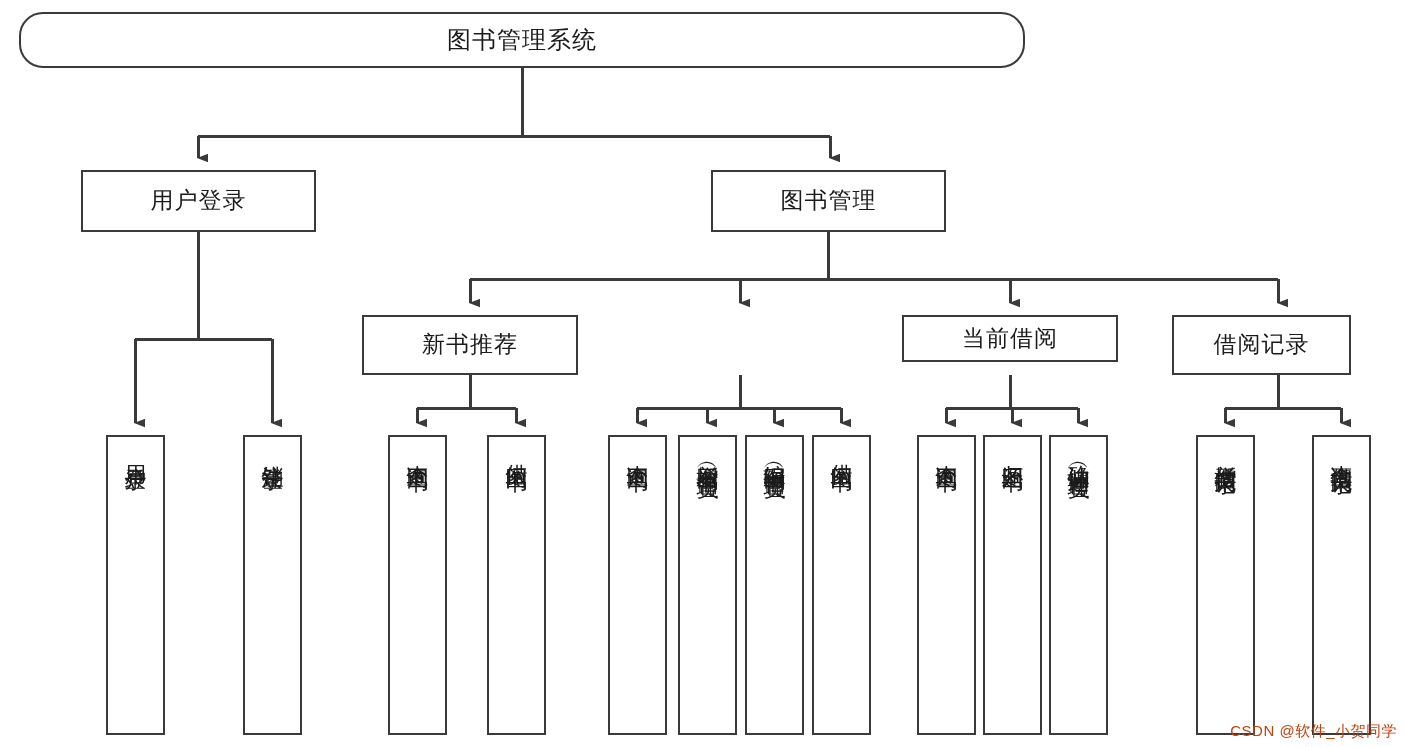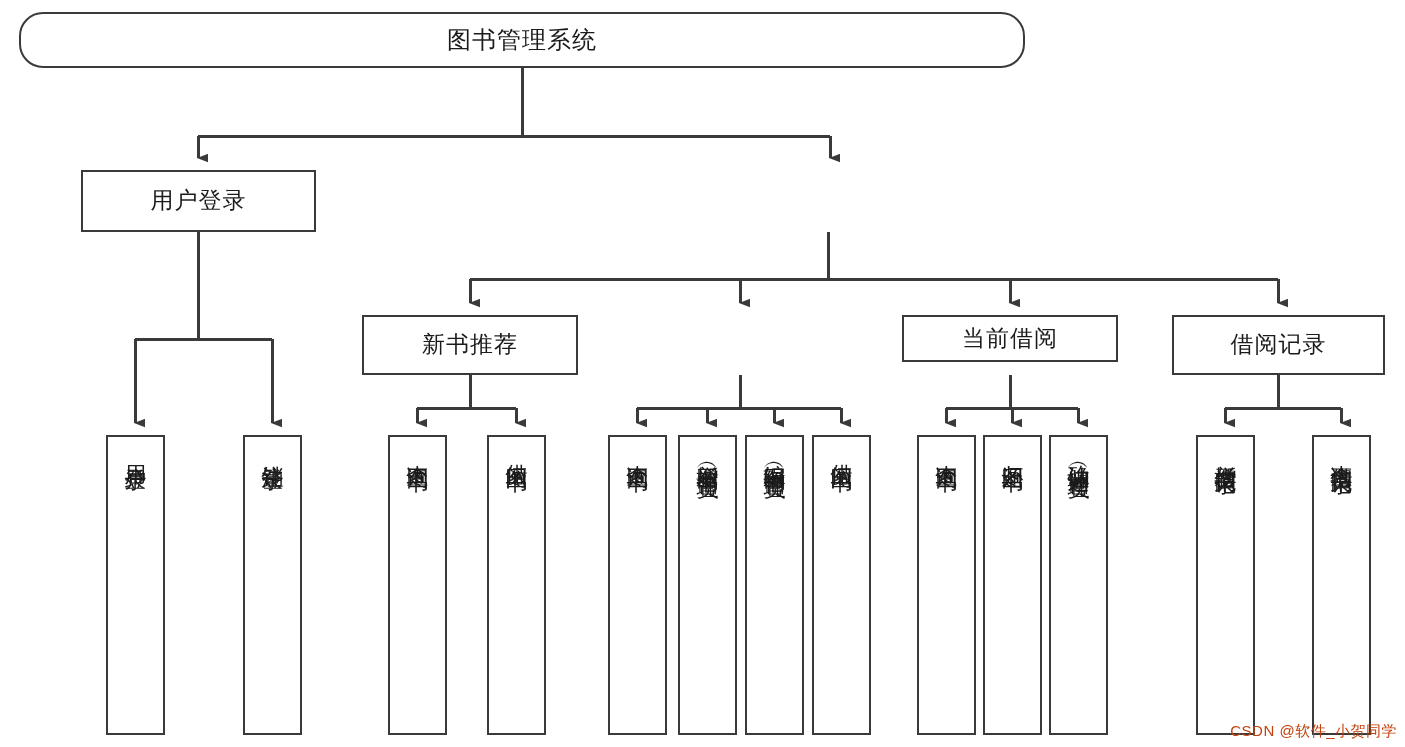--- a/index.html
+++ b/index.html
@@ -80,28 +80,31 @@
     </g>
   </svg>
 
   <div class="node horiz root" style="left: 19px; top: 12px; width: 1006px; height: 56px; border-radius: 24px;">
     <span class="lbl">图书管理系统</span>
   </div>
 
   <div class="node horiz" style="left: 81px; top: 170px; width: 235px; height: 62px;">
     <span class="lbl">用户登录</span>
   </div>
+  <div class="node horiz" style="left: 711px; top: 170px; width: 235px; height: 62px;">
+    <span class="lbl">图书管理</span>
+  </div>
 
   <div class="node horiz" style="left: 362px; top: 315px; width: 216px; height: 60px;">
     <span class="lbl">新书推荐</span>
   </div>
   <div class="node horiz" style="left: 902px; top: 315px; width: 216px; height: 47px;">
     <span class="lbl">当前借阅</span>
   </div>
-  <div class="node horiz" style="left: 1172px; top: 315px; width: 213px; height: 60px;">
+  <div class="node horiz" style="left: 1172px; top: 315px; width: 179px; height: 60px;">
     <span class="lbl">借阅记录</span>
   </div>
 
   <div class="node leaf" style="left: 106px; top: 435px; width: 59px; height: 300px;">
     <span class="lbl">用户登录</span>
   </div>
   <div class="node leaf" style="left: 243px; top: 435px; width: 59px; height: 300px;">
     <span class="lbl">注销登录</span>
   </div>
   <div class="node leaf" style="left: 388px; top: 435px; width: 59px; height: 300px;">

